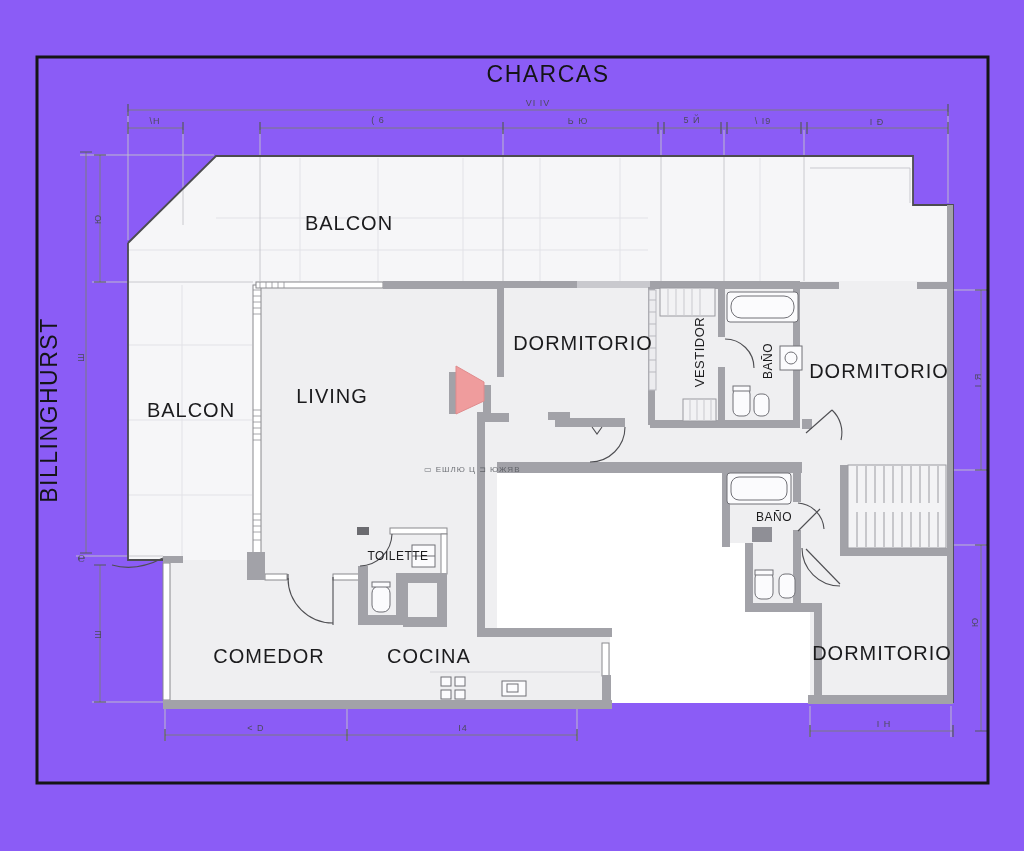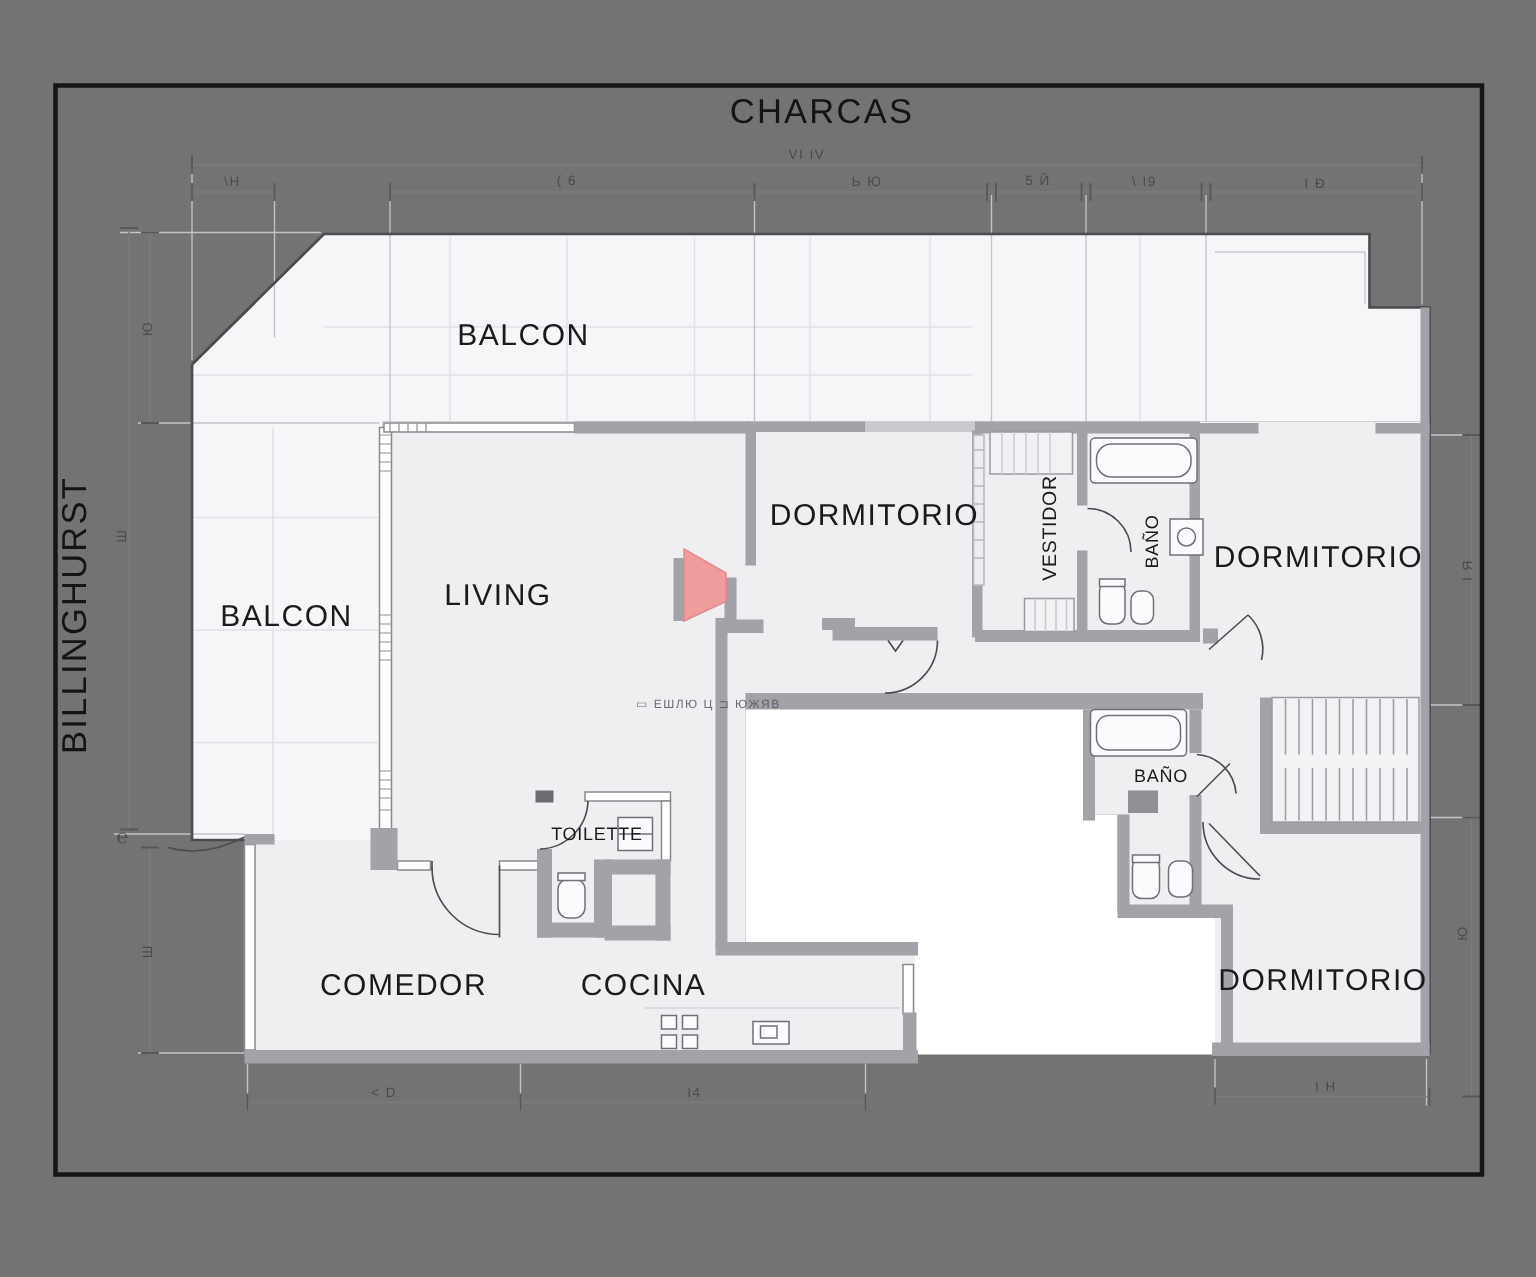--- a/index.html
+++ b/index.html
@@ -1,17 +1,17 @@
 <!DOCTYPE html>
 <html><head>
 <meta charset="utf-8">
 <style>
   html,body{margin:0;padding:0;background:#fff;}
   .stage{
-    position:relative;width:1024px;height:851px;background:#737373;
+    position:relative;width:1024px;height:851px;background:#8b5cf6;
     font-family:"Liberation Sans", sans-serif;overflow:hidden;
   }
   svg{position:absolute;left:0;top:0;}
   text{fill:#1c1c1e;}
   .room-label{font-size:20px;letter-spacing:1px;fill:#1b1b1d;}
   .room-label.small{font-size:12px;letter-spacing:.5px;}
   .street-label{font-size:23px;letter-spacing:1.5px;fill:#141416;}
   .dim-label{font-size:9px;fill:#45484d;letter-spacing:1px;opacity:.9;}
   .garble{font-size:8px;fill:#55585e;letter-spacing:1px;opacity:.85;}
 </style>

